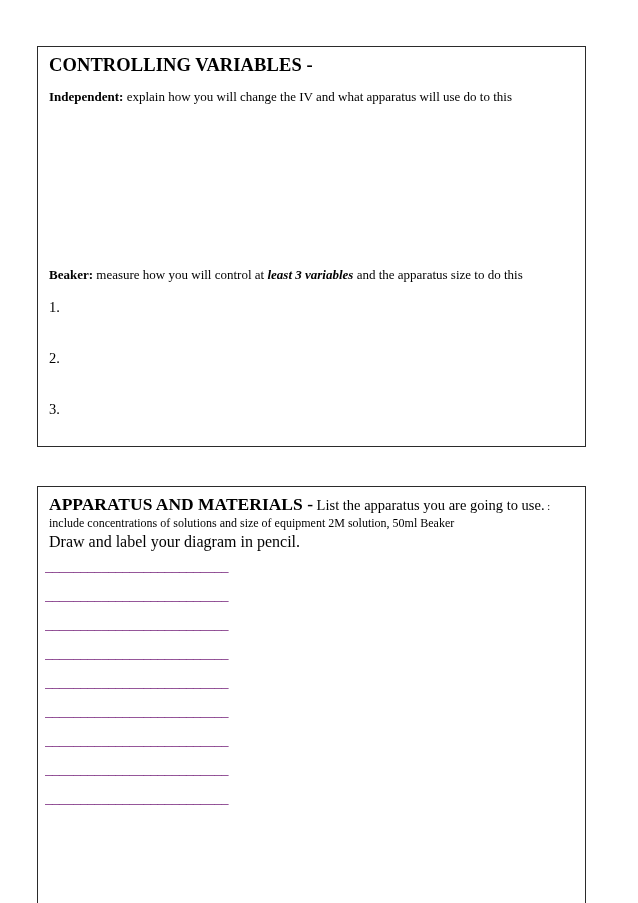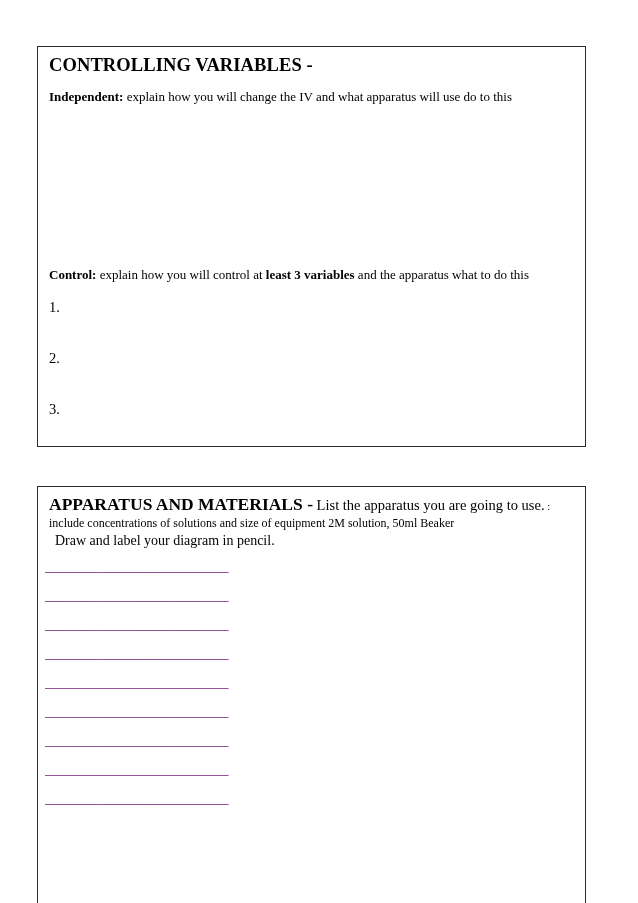--- a/index.html
+++ b/index.html
@@ -68,20 +68,21 @@
     left: 11px;
     font-size: 13px;
     line-height: 1.2;
     white-space: nowrap;
   }
   .prompt-row .lead {
     font-weight: bold;
   }
   .prompt-row .strong {
     font-weight: bold;
+    font-style: italic;
   }
 
   #prompt-independent { top: 42px; }
   #prompt-dependant   { top: 131px; }
   #prompt-control     { top: 220px; }
 
   
   .numbered-item {
     position: absolute;
     left: 11px;
@@ -110,25 +111,24 @@
   }
   .apparatus-line-1 .tail-colon {
     font-size: 10.5px;
   }
   .apparatus-line-2 {
     font-size: 12px;
     line-height: 1.25;
     white-space: nowrap;
   }
   .apparatus-line-3 {
-    font-size: 14px;
+    font-size: 16px;
     line-height: 1.3;
     white-space: nowrap;
     padding-top: 1px;
-    margin-left: 6px;
   }
 
   
   #blank-lines-group {
     position: absolute;
     left: 7px;
     top: 72px;
   }
   .blank-line {
     font-size: 14.5px;
@@ -149,21 +149,21 @@
   <div class="section-box" id="box-controlling-variables">
 
     <div class="section-heading" id="heading-controlling-variables">CONTROLLING VARIABLES -</div>
 
     <div class="prompt-row" id="prompt-independent">
       <span class="lead">Independent:</span><span> explain how you will change the IV and what apparatus will use do to this</span>
     </div>
 
 
     <div class="prompt-row" id="prompt-control">
-      <span class="lead">Control:</span><span>  explain how you will control at </span><span class="strong">least 3 variables</span><span> and  the apparatus what to do this</span>
+      <span class="lead">Beaker:</span><span>  measure how you will control at </span><span class="strong">least 3 variables</span><span> and  the apparatus size to do this</span>
     </div>
 
     <div class="numbered-item" id="numbered-item-1">1.</div>
     <div class="numbered-item" id="numbered-item-2">2.</div>
     <div class="numbered-item" id="numbered-item-3">3.</div>
   </div>
 
   <div class="section-box" id="box-apparatus-materials">
 
     <div id="apparatus-header-block">

